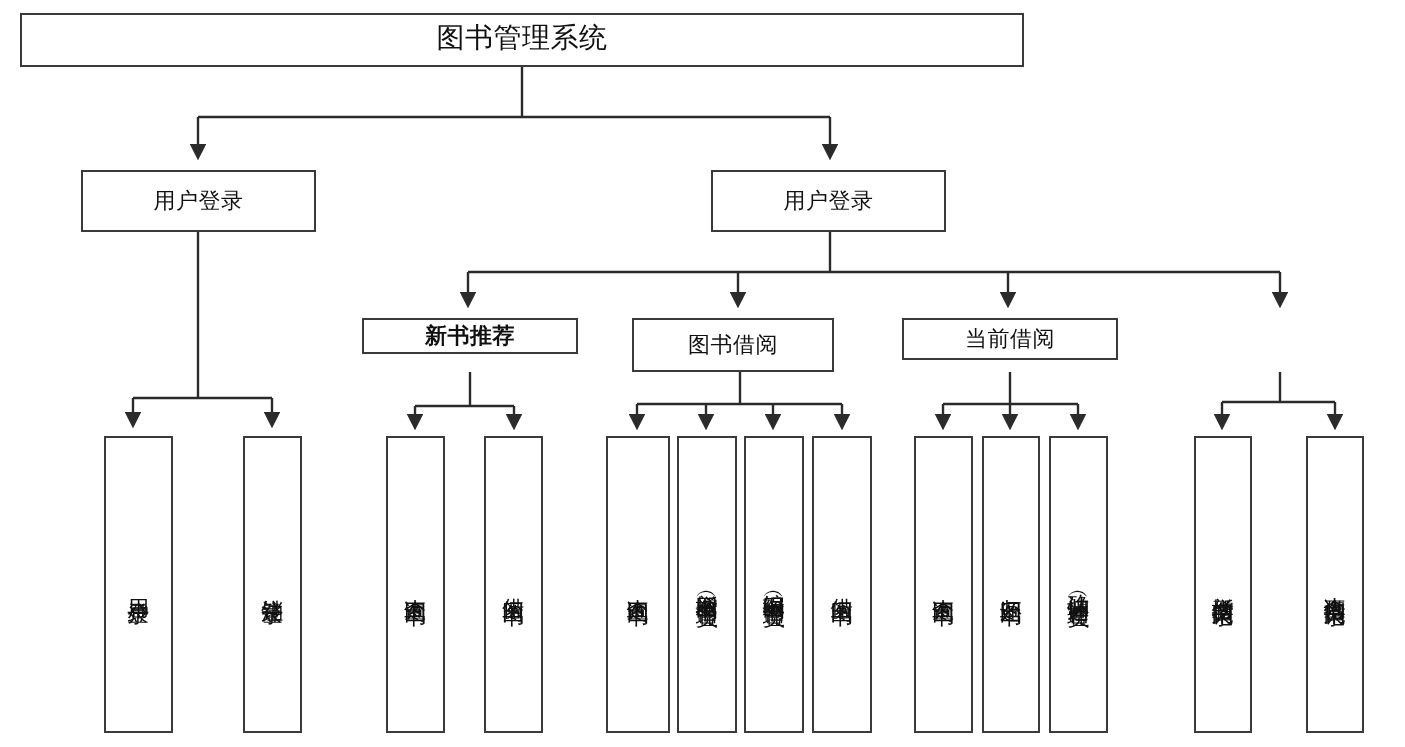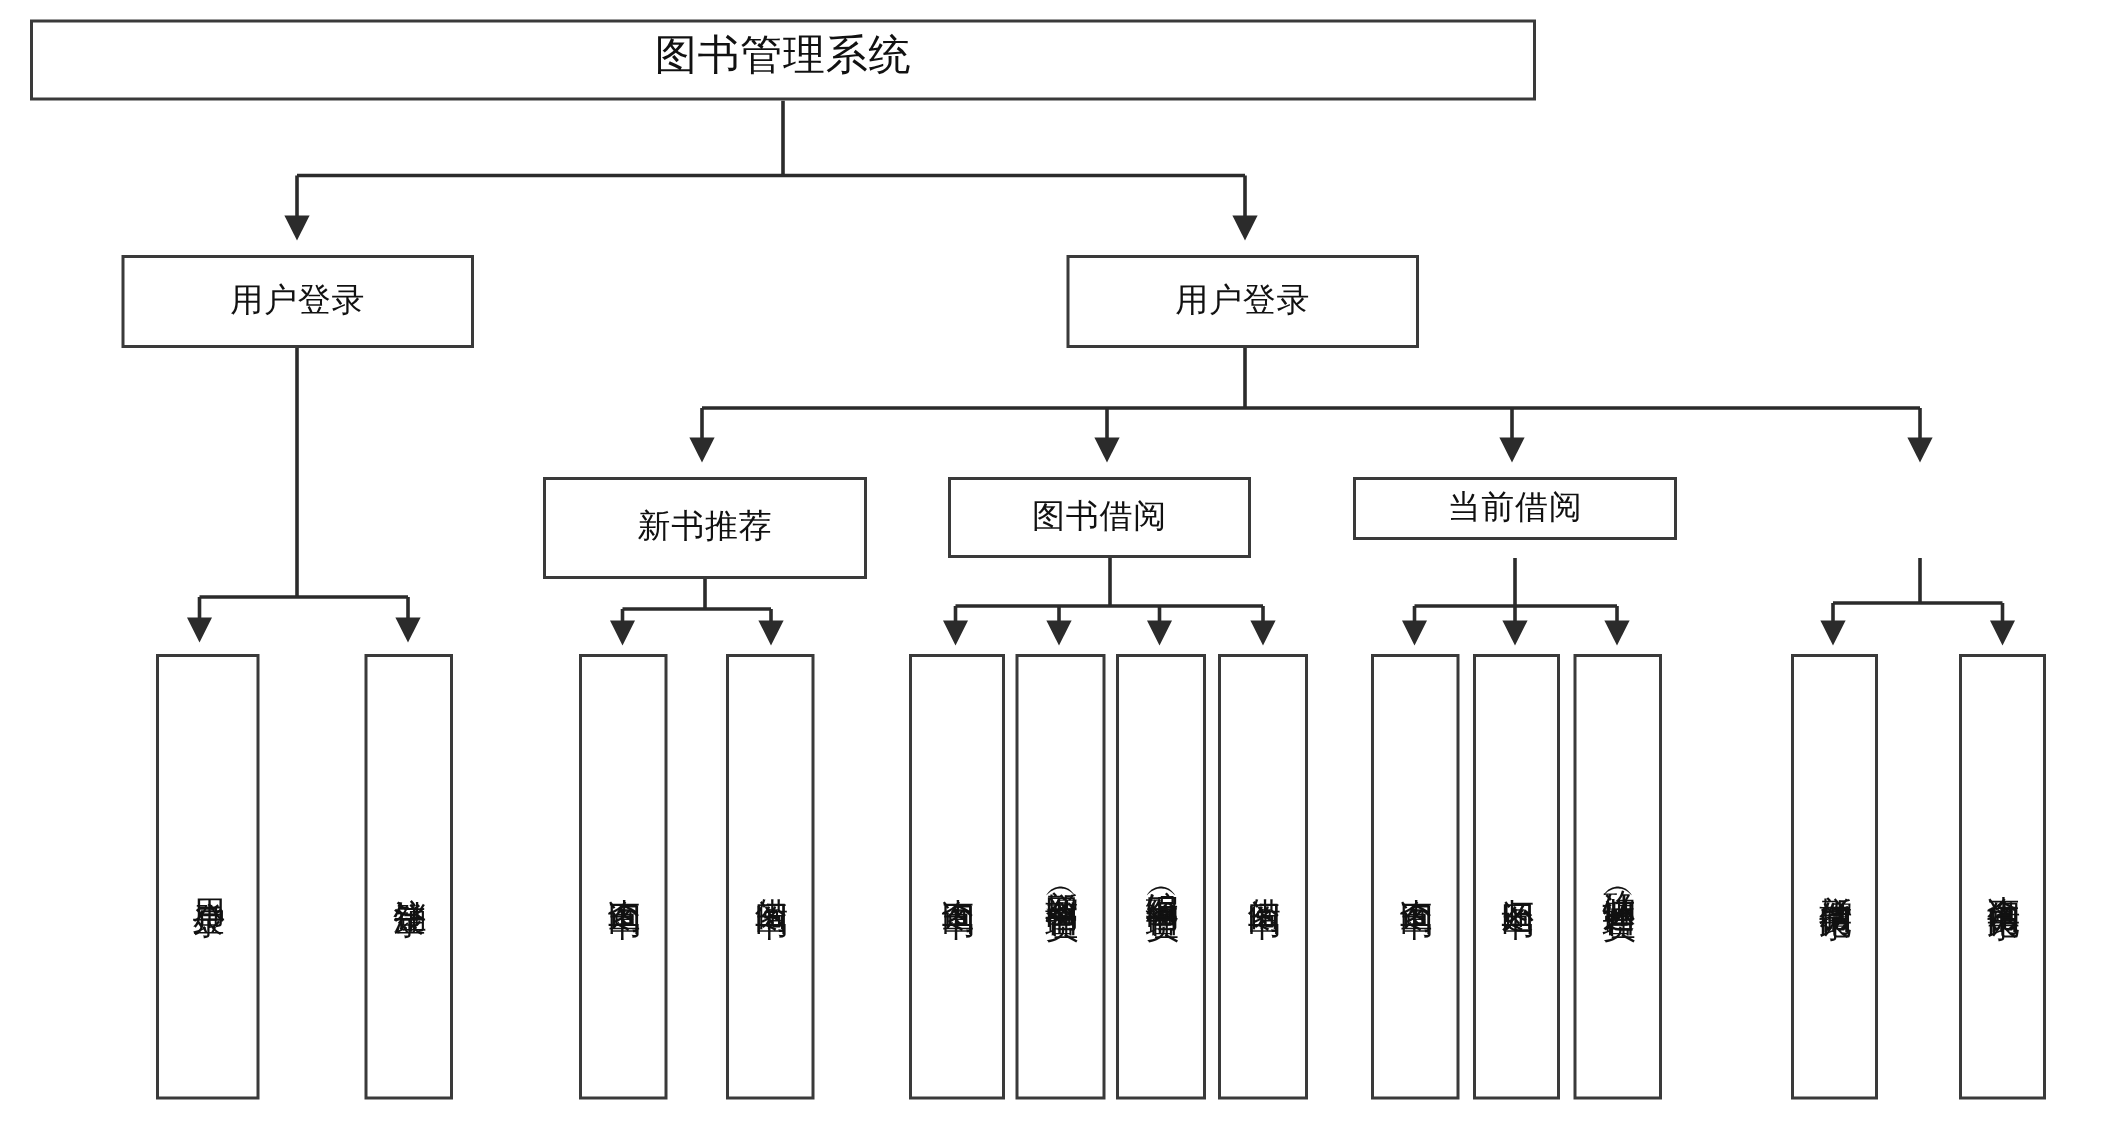--- a/index.html
+++ b/index.html
@@ -127,21 +127,21 @@
     <span>图书管理系统</span>
   </div>
 
   <div class="node horiz" style="left: 81px; top: 170px; width: 235px; height: 62px; border-color: rgb(58, 58, 58); background: rgb(255, 255, 255); color: rgb(17, 17, 17);">
     <span>用户登录</span>
   </div>
   <div class="node horiz" style="left: 711px; top: 170px; width: 235px; height: 62px; border-color: rgb(58, 58, 58); background: rgb(255, 255, 255); color: rgb(17, 17, 17);">
     <span>用户登录</span>
   </div>
 
-  <div class="node horiz" style="left: 362px; top: 318px; width: 216px; height: 68px; border-color: rgb(58, 58, 58); background: rgb(255, 255, 255); color: rgb(17, 17, 17);">
+  <div class="node horiz" style="left: 362px; top: 318px; width: 216px; height: 36px; border-color: rgb(58, 58, 58); background: rgb(255, 255, 255); color: rgb(17, 17, 17); font-weight: bold;">
     <span>新书推荐</span>
   </div>
   <div class="node horiz" style="left: 632px; top: 318px; width: 202px; height: 54px; border-color: rgb(58, 58, 58); background: rgb(255, 255, 255); color: rgb(17, 17, 17);">
     <span>图书借阅</span>
   </div>
   <div class="node horiz" style="left: 902px; top: 318px; width: 216px; height: 42px; border-color: rgb(58, 58, 58); background: rgb(255, 255, 255); color: rgb(17, 17, 17);">
     <span>当前借阅</span>
   </div>
 
   <div class="node leaf" style="left: 104px; top: 436px; width: 69px; height: 297px; border-color: rgb(58, 58, 58); background: rgb(255, 255, 255); color: rgb(17, 17, 17);">

